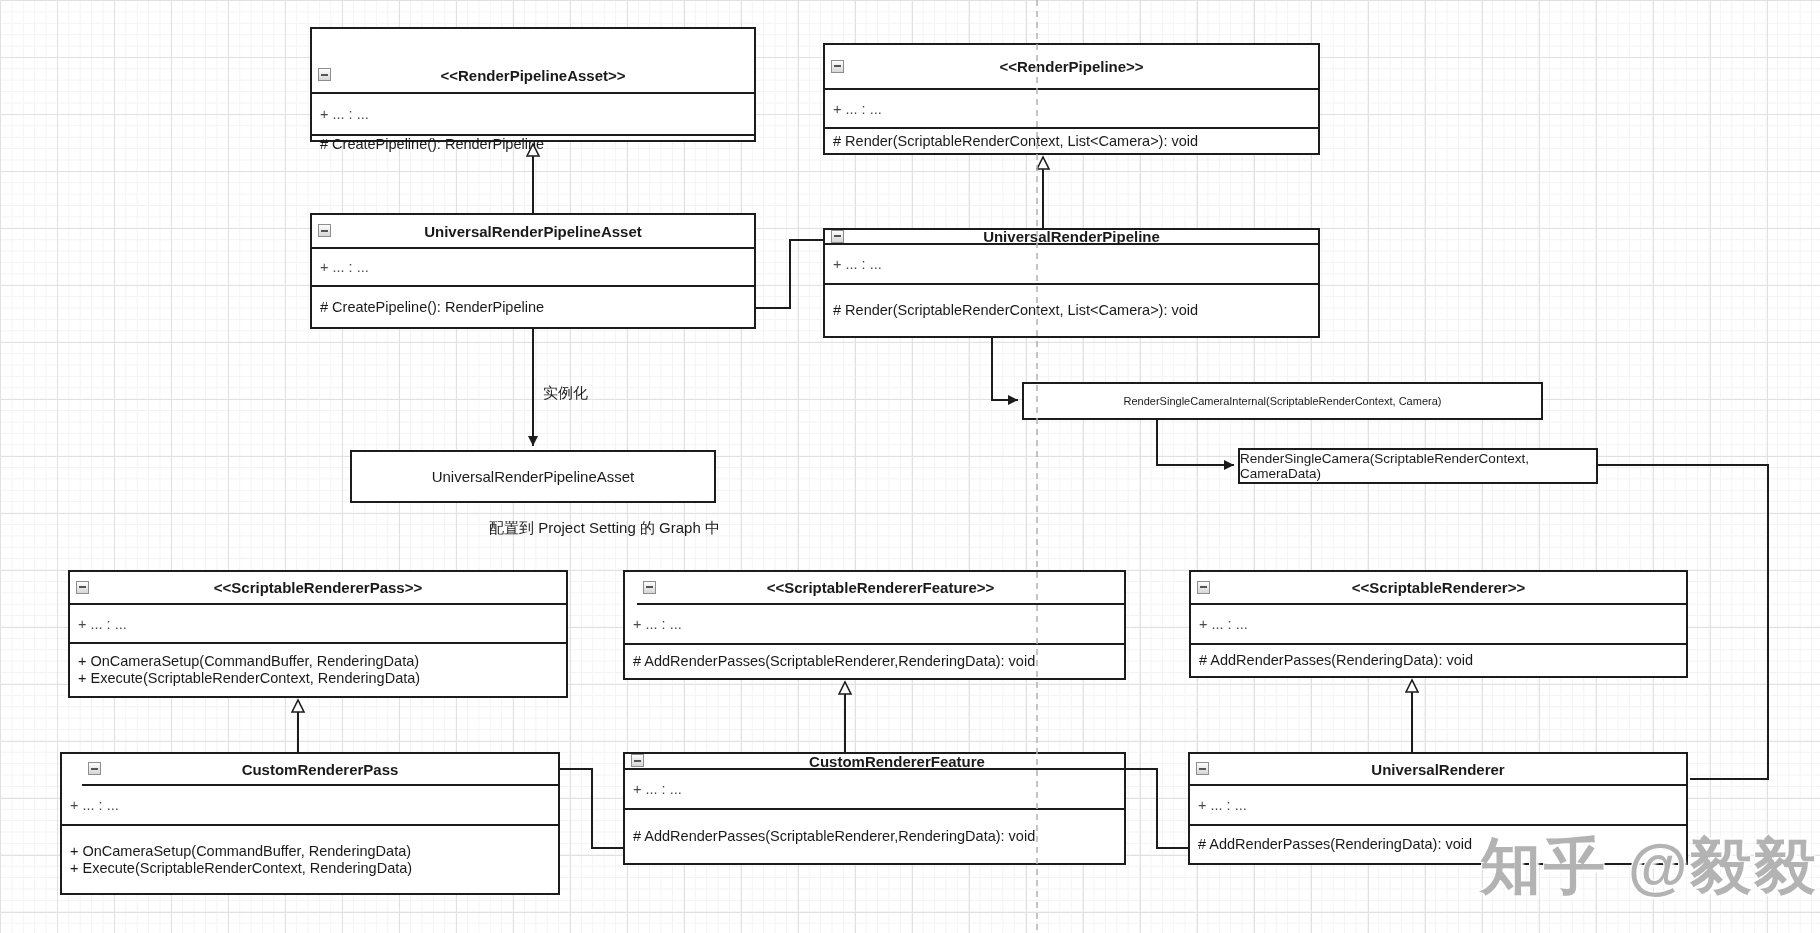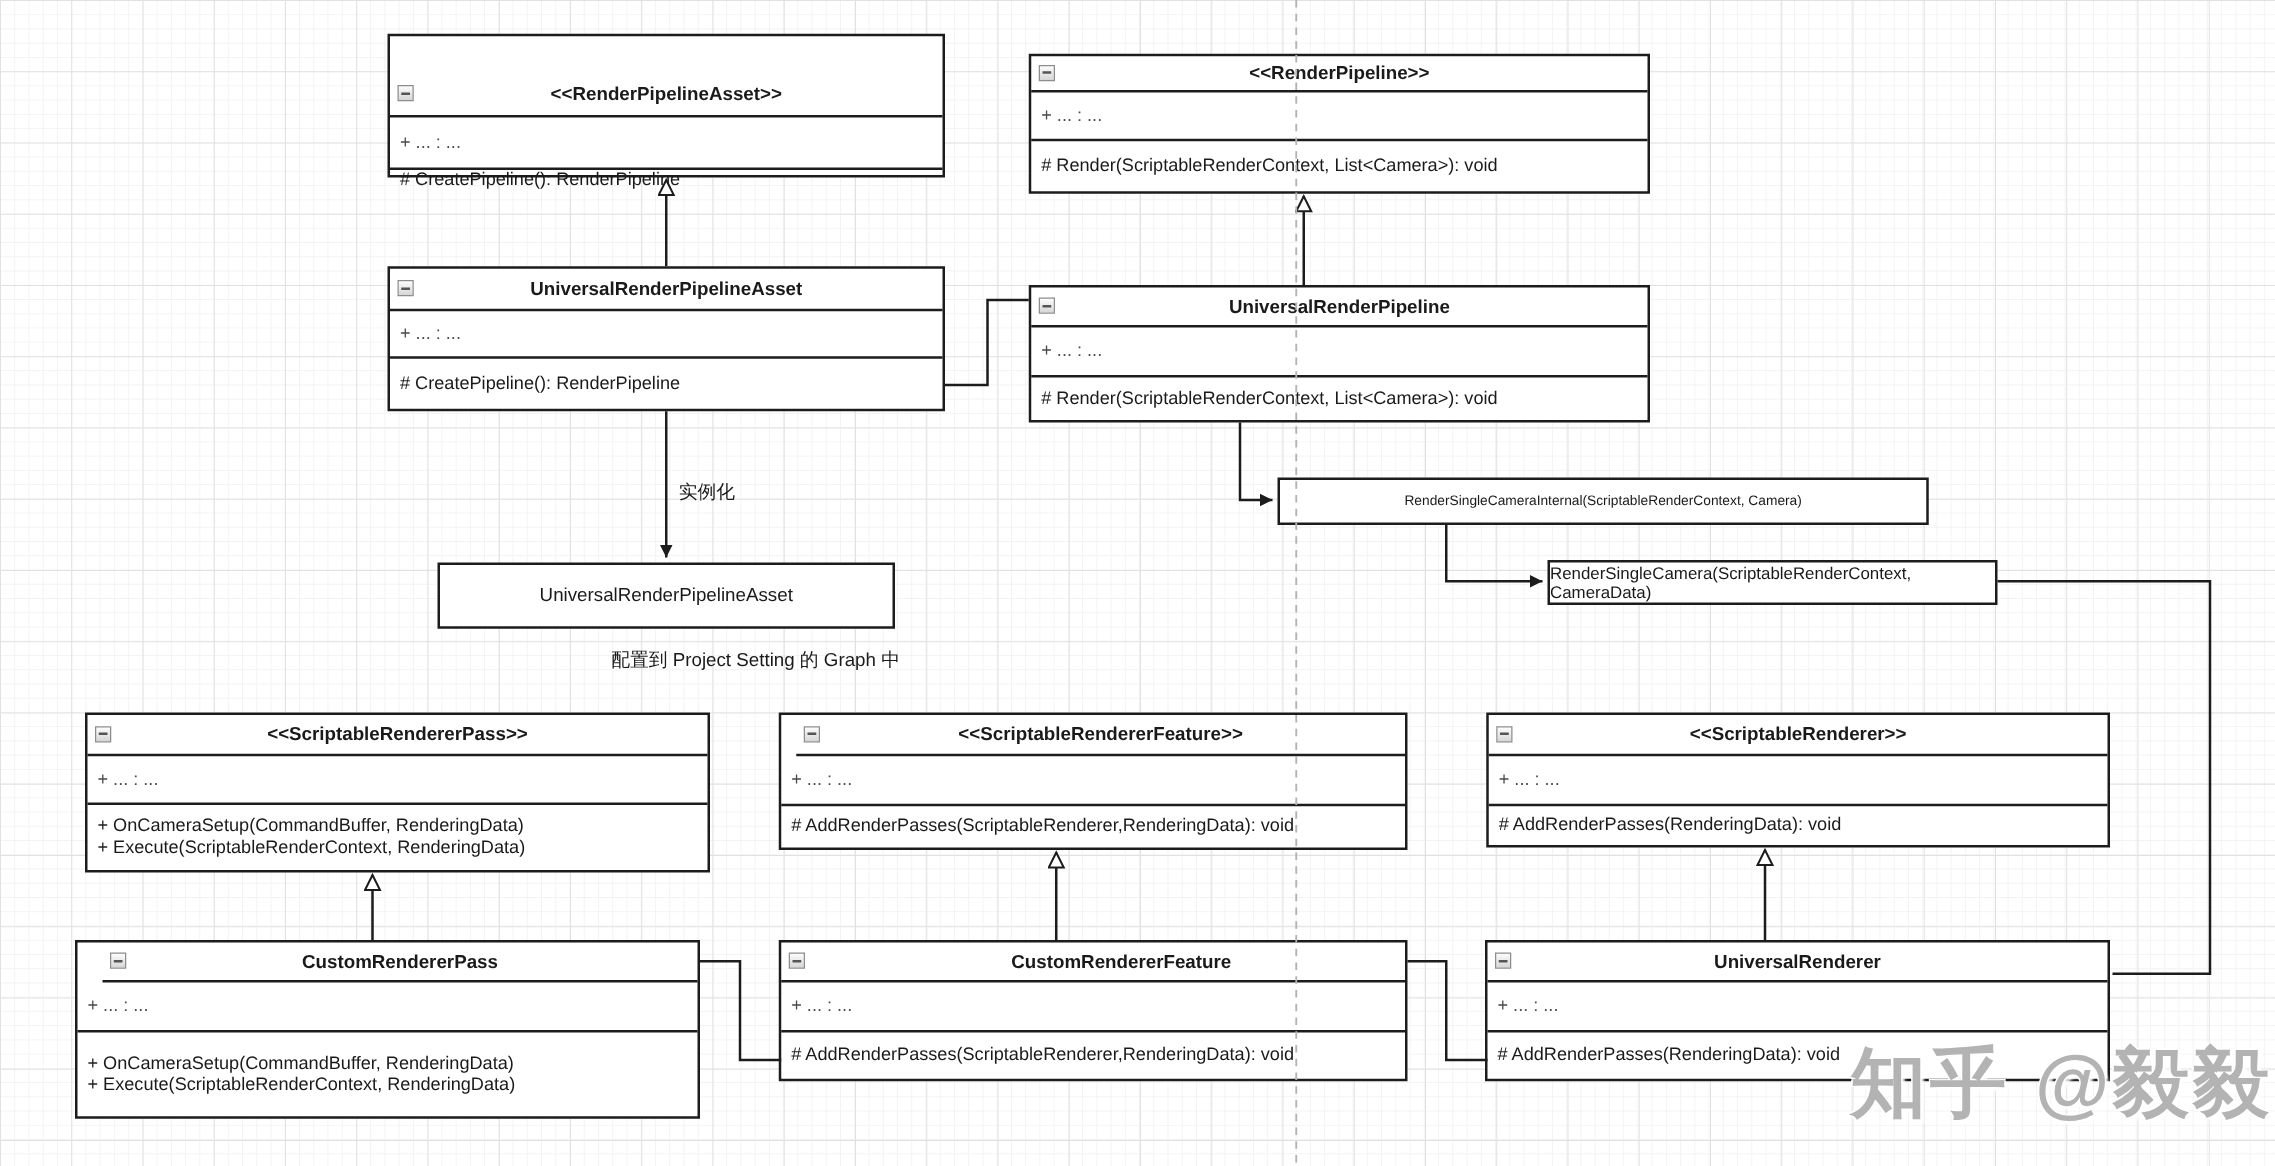--- a/index.html
+++ b/index.html
@@ -63,36 +63,36 @@
     </div>
     <div class="uml-attr" style="height:38px;">
         <span>+ ... : ...</span>
       </div>
     <div class="uml-methods">
       <div># CreatePipeline(): RenderPipeline</div>
     </div>
   </div>
 
   <div class="uml" style="left:823px;top:43px;width:497px;height:112px;">
-    <div class="uml-title" style="height:29px;">
+    <div class="uml-title" style="height:45px;">
       <span class="collapse">
           <span class="minus"></span>
         </span>
       <span>&lt;&lt;RenderPipeline&gt;&gt;</span>
     </div>
     <div class="uml-attr" style="height:39px;">
         <span>+ ... : ...</span>
       </div>
     <div class="uml-methods">
       <div># Render(ScriptableRenderContext, List&lt;Camera&gt;): void</div>
     </div>
   </div>
 
   <div class="uml" style="left:823px;top:228px;width:497px;height:110px;">
-    <div class="uml-title" style="height:32px;">
+    <div class="uml-title" style="height:15px;">
       <span class="collapse">
           <span class="minus"></span>
         </span>
       <span>UniversalRenderPipeline</span>
     </div>
     <div class="uml-attr" style="height:40px;">
         <span>+ ... : ...</span>
       </div>
     <div class="uml-methods">
       <div># Render(ScriptableRenderContext, List&lt;Camera&gt;): void</div>
@@ -155,21 +155,21 @@
     </div>
     <div class="uml-attr" style="height:40px;">
         <span>+ ... : ...</span>
       </div>
     <div class="uml-methods">
       <div># AddRenderPasses(ScriptableRenderer,RenderingData): void</div>
     </div>
   </div>
 
   <div class="uml" style="left:623px;top:752px;width:503px;height:113px;">
-    <div class="uml-title" style="height:32px;padding-left:45px;">
+    <div class="uml-title" style="height:16px;padding-left:45px;">
       <span class="collapse">
           <span class="minus"></span>
         </span>
       <span>CustomRendererFeature</span>
     </div>
     <div class="uml-attr" style="height:40px;">
         <span>+ ... : ...</span>
       </div>
     <div class="uml-methods">
       <div># AddRenderPasses(ScriptableRenderer,RenderingData): void</div>

